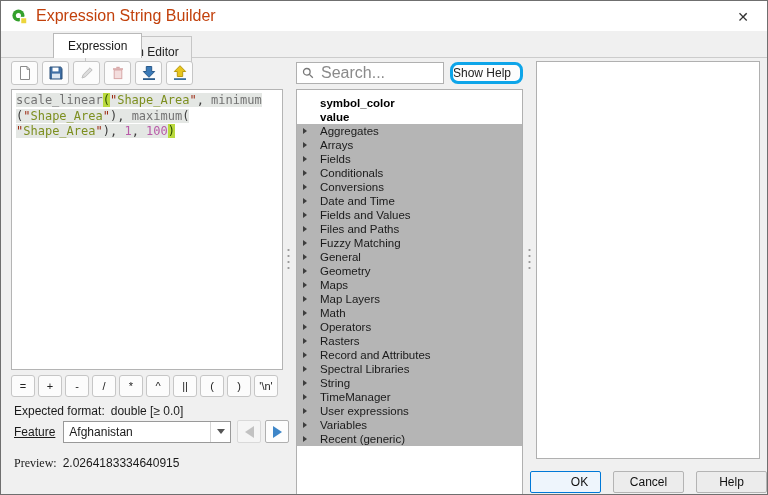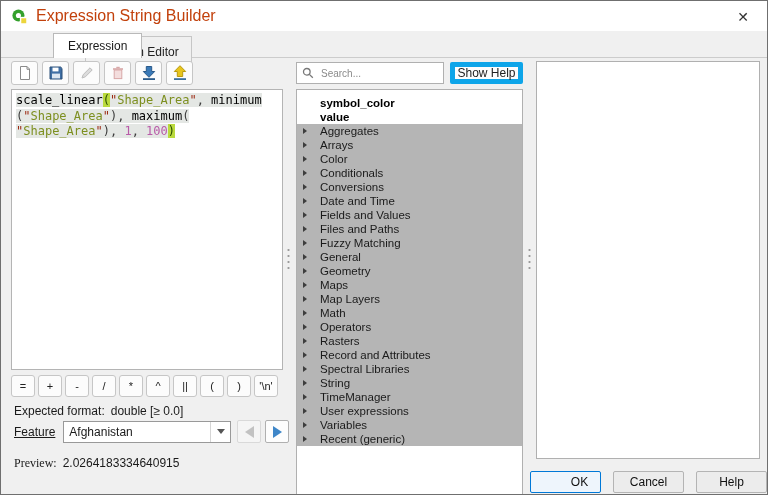--- a/index.html
+++ b/index.html
@@ -29,21 +29,21 @@
   .toolbar{position:absolute;top:60px;left:10px;display:flex;gap:4px;}
   .tb-btn{width:27px;height:24px;border:1px solid #c6c6c6;border-radius:3px;background:#fcfcfc;
     display:flex;align-items:center;justify-content:center;box-sizing:border-box;}
   .tb-btn .icn{display:inline-flex;}
   
   .editor{position:absolute;top:88px;left:10px;width:272px;height:281px;background:#ffffff;
     border:1px solid #b4b4b4;box-sizing:border-box;padding:3px 4px;
     font-family:"DejaVu Sans Mono",monospace;font-size:12px;}
   .code-line{line-height:15.5px;white-space:pre;}
   .code-line span{background:#e4e7e4;}
-  .tk-fn{color:#000000;}
+  .tk-fn{color:#737373;}
   .tk-q{color:#9c2a12;}
   .tk-field{color:#7d8f1f;}
   .tk-pl{color:#3c3c3c;}
   .tk-num{color:#b85aa8;}
   .code-line span.tk-hl{background:#bada3d;color:#2c4f00;}
   
   .ops{position:absolute;top:374px;left:10px;display:flex;gap:3px;}
   .op-btn{width:24px;height:22px;border:1px solid #c6c6c6;border-radius:3px;background:#fcfcfc;
     display:flex;align-items:center;justify-content:center;font-size:11px;color:#222;
     box-sizing:border-box;}
@@ -66,25 +66,25 @@
     border-right:9px solid #c2c2c2;}
   .tri-right{width:0;height:0;border-top:6px solid transparent;border-bottom:6px solid transparent;
     border-left:9px solid #3e86c8;}
   .preview-row{position:absolute;top:455px;left:13px;}
   .preview-row .lbl{margin-right:6px;font-family:Liberation Serif, serif;}
   
   .search-box{position:absolute;top:61px;left:295px;width:148px;height:22px;background:#fff;
     border:1px solid #b0b0b0;box-sizing:border-box;display:flex;align-items:center;
     padding-left:5px;gap:5px;}
   .search-box input{border:none;outline:none;flex:1;font-family:"Liberation Sans",sans-serif;
-    font-size:10px;background:transparent;min-width:0;}
+    font-size:16px;background:transparent;min-width:0;}
   .search-box input::placeholder{color:#8a8a8a;}
   .show-help{position:absolute;top:61px;left:449px;width:73px;height:22px;background:#fdfdfd;
-    border:5px solid #0ea5e9;border-radius:2px;display:flex;align-items:center;
-    justify-content:center;box-sizing:border-box;color:#222;}
+    border:3px solid #0ea5e9;border-radius:8px;display:flex;align-items:center;
+    box-sizing:border-box;color:#222;}
   .func-list{position:absolute;top:88px;left:295px;width:227px;height:432px;background:#fff;
     border:1px solid #b0b0b0;box-sizing:border-box;padding-top:6px;overflow:hidden;
     font-size:11.5px;}
   .list-row{height:14px;line-height:14px;display:flex;align-items:center;}
   .list-row .arrow-cell{width:16px;display:flex;justify-content:center;align-items:center;flex:none;}
   .list-row .lbl{padding-left:7px;}
   .list-row.field .lbl{font-weight:bold;color:#000;}
   .list-row.group{background:#b5b5b5;}
   .tree-arrow{width:0;height:0;border-left:4px solid #3d3d3d;border-top:3.5px solid transparent;
     border-bottom:3.5px solid transparent;}
@@ -254,21 +254,21 @@
       <div class="list-row group">
         <span class="arrow-cell">
           <span class="tree-arrow"></span>
         </span>
         <span class="lbl">Arrays</span>
       </div>
       <div class="list-row group">
         <span class="arrow-cell">
           <span class="tree-arrow"></span>
         </span>
-        <span class="lbl">Color</span>
+        <span class="lbl">Fields</span>
       </div>
       <div class="list-row group">
         <span class="arrow-cell">
           <span class="tree-arrow"></span>
         </span>
         <span class="lbl">Conditionals</span>
       </div>
       <div class="list-row group">
         <span class="arrow-cell">
           <span class="tree-arrow"></span>

